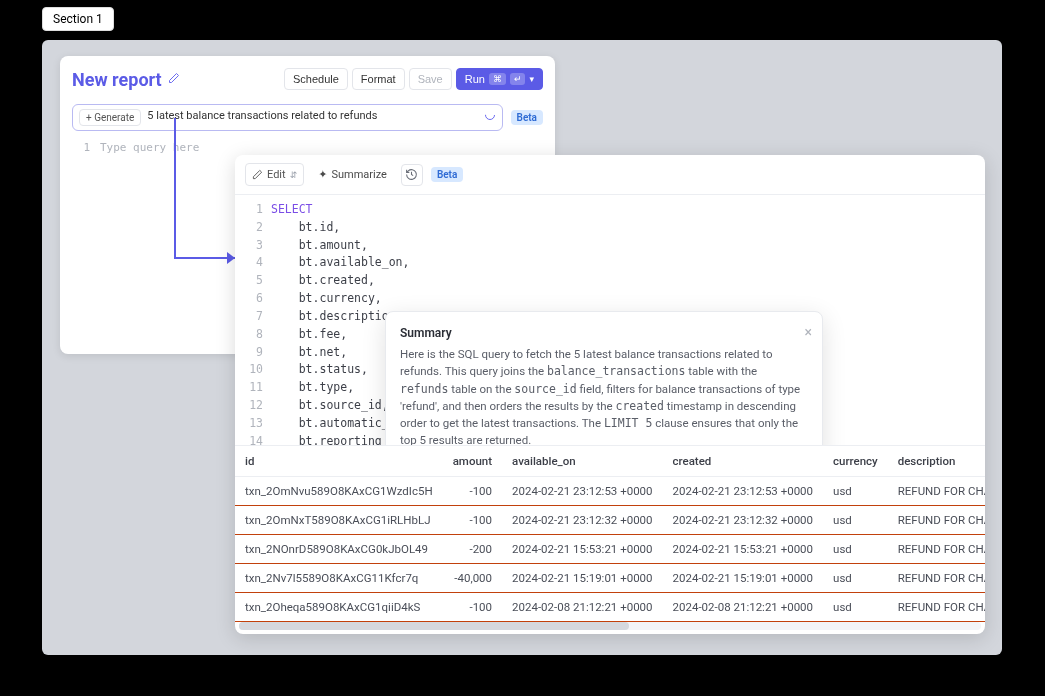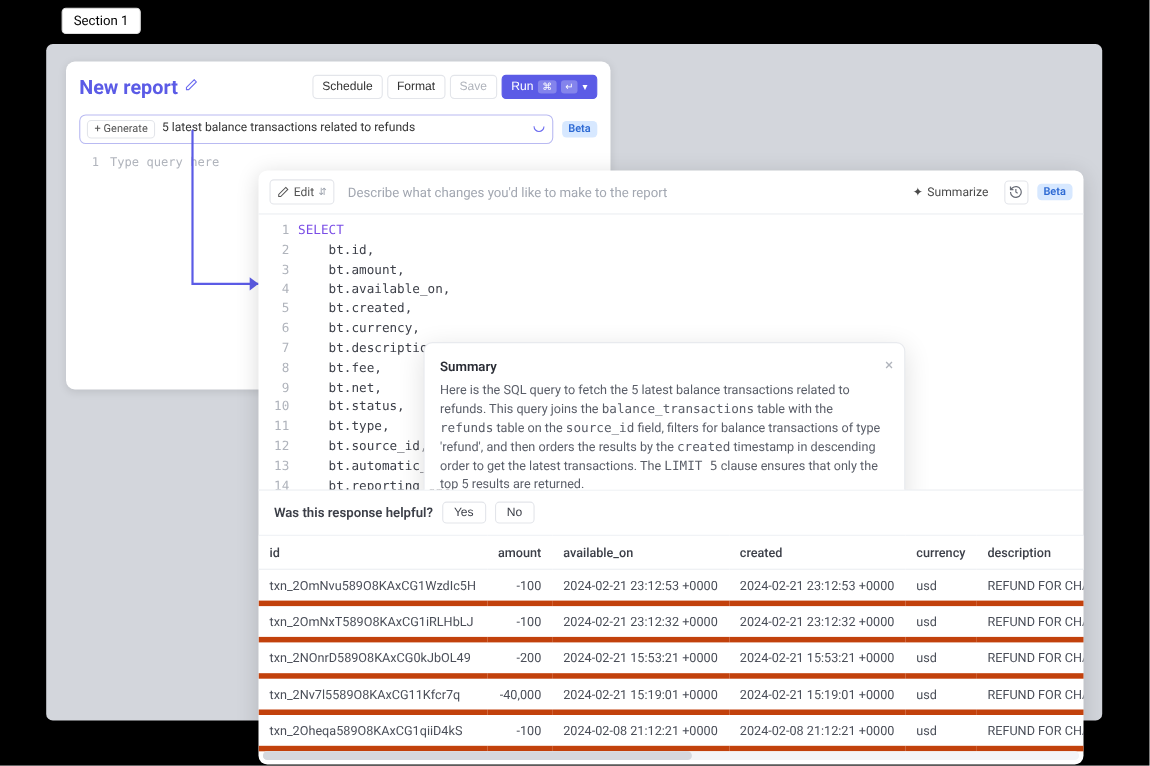--- a/index.html
+++ b/index.html
@@ -6,21 +6,21 @@
   body {
     font-family: -apple-system, BlinkMacSystemFont, "Segoe UI", Roboto, sans-serif;
     background: #000;
     width: 1045px;
     height: 696px;
     position: relative;
     overflow: hidden;
   }
   .section-tab {
     position: absolute;
-    top: 7px; left: 56px;
+    top: 7px; left: 42px;
     background: #fff;
     border: 1px solid #ddd;
     border-radius: 4px;
     padding: 4px 10px;
     font-size: 12px;
     box-shadow: 0 1px 2px rgba(0,0,0,0.1);
   }
   .gray-panel {
     position: absolute;
     top: 40px; left: 42px;
@@ -231,21 +231,21 @@
     font-weight: 500;
     color: #3c3f48;
     padding: 8px 10px;
     border-top: 1px solid #eceef2;
     border-bottom: 1px solid #eceef2;
     background: #fff;
   }
   .data-table td {
     padding: 7px 10px;
     color: #4a4e58;
-    border-bottom: 5px solid #c2410c;
+    border-bottom: 1px solid #c2410c;
     white-space: nowrap;
   }
   .data-table td.num { text-align: right; }
   .table-scroll {
     overflow-x: hidden;
     position: relative;
   }
   .hscroll {
     height: 8px;
     background: #f3f4f7;
@@ -317,21 +317,20 @@
 
 <div class="card-results">
   <div class="cr-toolbar">
     <div class="edit-btn">
       <svg width="11" height="11" viewBox="0 0 24 24" fill="none" stroke="currentColor" stroke-width="2">
           <path d="M17 3l4 4L7 21H3v-4L17 3z"></path>
         </svg>
       <span>Edit</span>
       <span class="sort-icon">⇵</span>
     </div>
-    <div class="edit-input">Describe what changes you'd like to make to the report</div>
     <div class="summarize-btn">
       <span>✦</span>
       <span>Summarize</span>
     </div>
     <div class="history-icon">
       <svg width="13" height="13" viewBox="0 0 24 24" fill="none" stroke="currentColor" stroke-width="2">
           <path d="M3 12a9 9 0 1 0 3-6.7L3 8"></path>
           <polyline points="3 3 3 8 8 8"></polyline>
           <polyline points="12 7 12 12 15 14"></polyline>
         </svg>
@@ -347,25 +346,20 @@
 
     <div class="summary-pop">
       <span class="sp-close">×</span>
       <div class="sp-title">Summary</div>
       <div>
         <span>Here is the SQL query to fetch the 5 latest balance transactions related to refunds. This query joins the </span><span class="mono">balance_transactions</span><span> table with the </span><span class="mono">refunds</span><span> table on the </span><span class="mono">source_id</span><span> field, filters for balance transactions of type 'refund', and then orders the results by the </span><span class="mono">created</span><span> timestamp in descending order to get the latest transactions. The </span><span class="mono">LIMIT 5</span><span> clause ensures that only the top 5 results are returned.</span>
       </div>
     </div>
   </div>
 
-  <div class="feedback-row">
-    <span style="font-weight:600">Was this response helpful?</span>
-    <button class="fb-btn"><span>Yes</span></button>
-    <button class="fb-btn"><span>No</span></button>
-  </div>
 
   <div class="table-scroll">
     <table class="data-table">
       <thead>
           <tr id="thead-row">
             <th>id</th>
             <th>amount</th>
             <th>available_on</th>
             <th>created</th>
             <th>currency</th>

